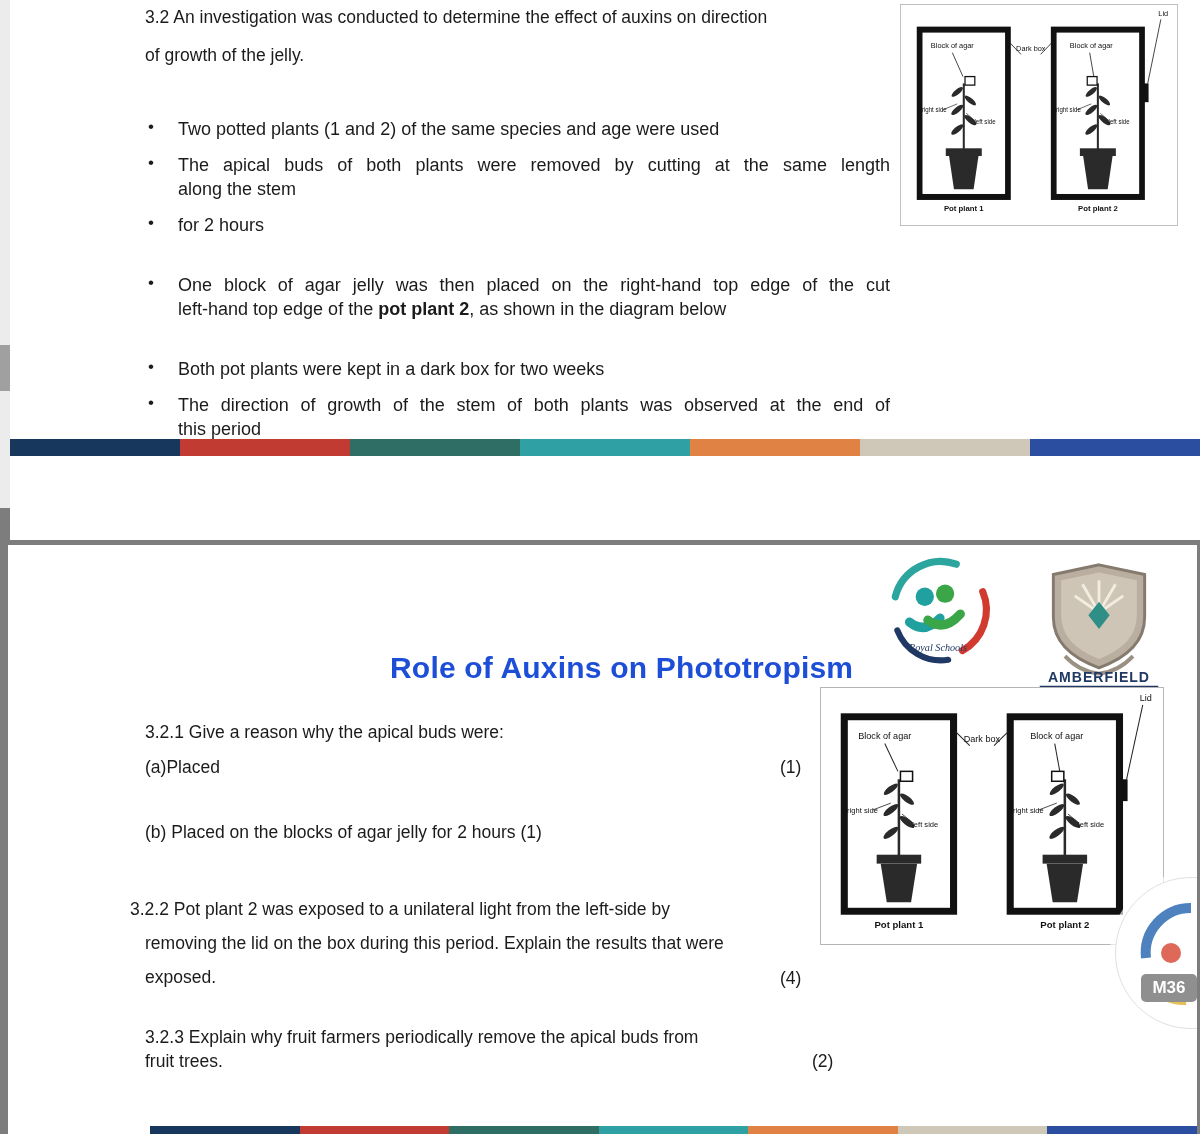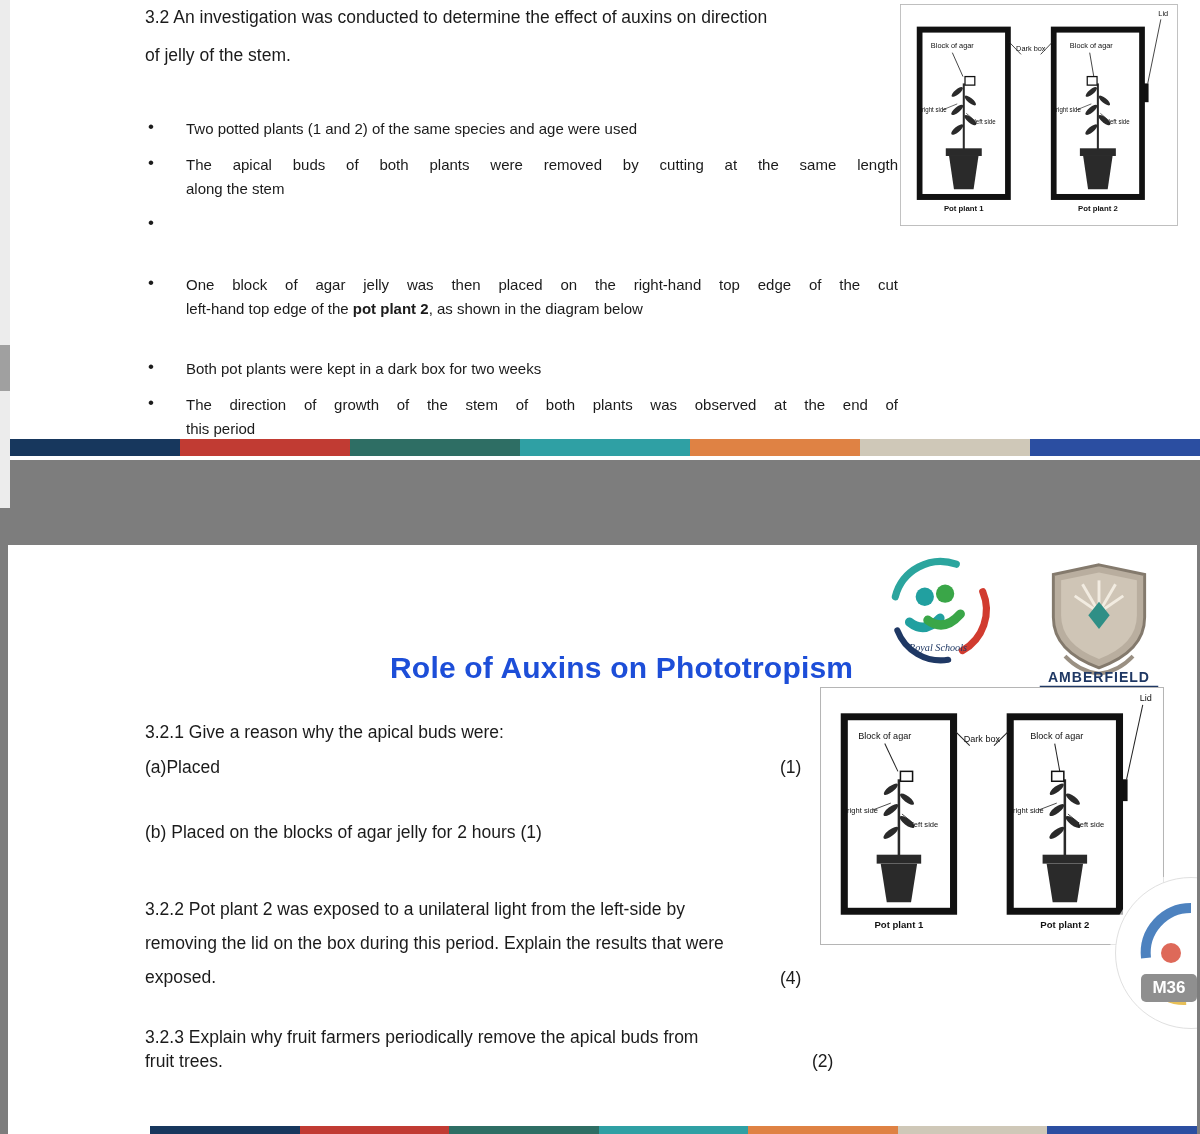--- a/index.html
+++ b/index.html
@@ -3,27 +3,27 @@
 <meta charset="utf-8">
 <style>
   html,body{margin:0;padding:0;}
   body{
     width:1200px;height:1134px;position:relative;overflow:hidden;
     background:#7d7d7d;
     font-family:"Liberation Sans", sans-serif;
     color:#1b1b1b;
   }
   .slide{position:absolute;background:#fff;overflow:hidden;}
-  #slide1{left:10px;top:0;width:1190px;height:460px;}
+  #slide1{left:10px;top:0;width:1190px;height:540px;}
   #slide2{left:8px;top:545px;width:1189px;height:589px;}
   .t{position:absolute;font-size:17.5px;white-space:nowrap;}
   .mark{position:absolute;font-size:17.5px;white-space:nowrap;}
   .bullet{position:absolute;left:138px;width:742px;}
   .dot{position:absolute;left:0;top:0;font-size:17px;}
-  .btxt{margin-left:38px;width:712px;font-size:15px;line-height:24px;}
+  .btxt{margin-left:30px;width:712px;font-size:18px;line-height:24px;}
   .jl{text-align:justify;text-align-last:justify;}
   .fl{text-align:left;}
   .stripe{position:absolute;display:flex;}
   .stripe > div{flex:1;}
   #stripe1{left:0;top:439px;width:1190px;height:17px;}
   #stripe2{left:142px;top:581px;width:1047px;height:8px;}
   #title{position:absolute;left:382px;top:106px;font-size:30px;font-weight:bold;letter-spacing:.2px;white-space:nowrap;}
   .diag{position:absolute;background:#fff;}
   #diag1{left:890px;top:4px;width:278px;height:222px;}
   #diag2{left:812px;top:142px;width:344px;height:258px;}
@@ -41,40 +41,41 @@
 </style>
 </head>
 <body>
 
 <div id="left-strip"></div>
 <div id="left-tab"></div>
 
 <div id="slide1" class="slide">
 
   <div class="t" style="left:135px;top:7px">3.2 An investigation was conducted to determine the effect of auxins on direction</div>
-  <div class="t" style="left:135px;top:45px">of jelly of the stem.</div>
+  <div class="t" style="left:135px;top:45px">of growth of the jelly.</div>
 
   <div class="bullet" style="top:117px">
     <span class="dot">•</span>
     <div class="btxt">
       <div class="fl">Two potted plants (1 and 2) of the same species and age were used</div>
     </div>
   </div>
 
   <div class="bullet" style="top:153px">
     <span class="dot">•</span>
     <div class="btxt">
       <div class="jl">The apical buds of both plants were removed by cutting at the same length</div>
       <div class="fl">along the stem</div>
     </div>
   </div>
 
   <div class="bullet" style="top:213px">
     <span class="dot">•</span>
     <div class="btxt">
+      <div class="fl">for 2 hours</div>
     </div>
   </div>
 
   <div class="bullet" style="top:273px">
     <span class="dot">•</span>
     <div class="btxt">
       <div class="jl">One block of agar jelly was then placed on the right-hand top edge of the cut</div>
       <div class="fl"><span>left-hand top edge of the </span><b>pot plant 2</b><span>, as shown in the diagram below</span></div>
     </div>
   </div>
@@ -184,21 +185,21 @@
     <text x="75" y="140" text-anchor="middle" font-size="8" fill="#47536b" letter-spacing="3.5" font-family="Liberation Sans, sans-serif">COLLEGE</text>
   </svg>
 
   <div id="title" style="color: #1d4ed8;">Role of Auxins on Phototropism</div>
 
   <div class="t" style="left:137px;top:177px">3.2.1 Give a reason why the apical buds were:</div>
   <div class="t" style="left:137px;top:212px">(a)Placed</div>
   <div class="mark" style="left:772px;top:212px">(1)</div>
   <div class="t" style="left:137px;top:277px">(b) Placed on the blocks of agar jelly for 2 hours (1)</div>
 
-  <div class="t" style="left:137px;top:354px">3.2.2 Pot plant 2 was exposed to a unilateral light from the left-side by</div>
+  <div class="t" style="left:122px;top:354px">3.2.2 Pot plant 2 was exposed to a unilateral light from the left-side by</div>
   <div class="t" style="left:137px;top:388px">removing the lid on the box during this period. Explain the results that were</div>
   <div class="t" style="left:137px;top:422px">exposed.</div>
   <div class="mark" style="left:772px;top:423px">(4)</div>
 
   <div class="t" style="left:137px;top:482px">3.2.3 Explain why fruit farmers periodically remove the apical buds from</div>
   <div class="t" style="left:137px;top:506px">fruit trees.</div>
   <div class="mark" style="left:804px;top:506px">(2)</div>
 
   <svg id="diag2" class="diag" viewBox="0 0 340 260" preserveAspectRatio="none">
     <rect x="0.5" y="0.5" width="339" height="259" fill="#ffffff" stroke="#b5b5b5"></rect>

